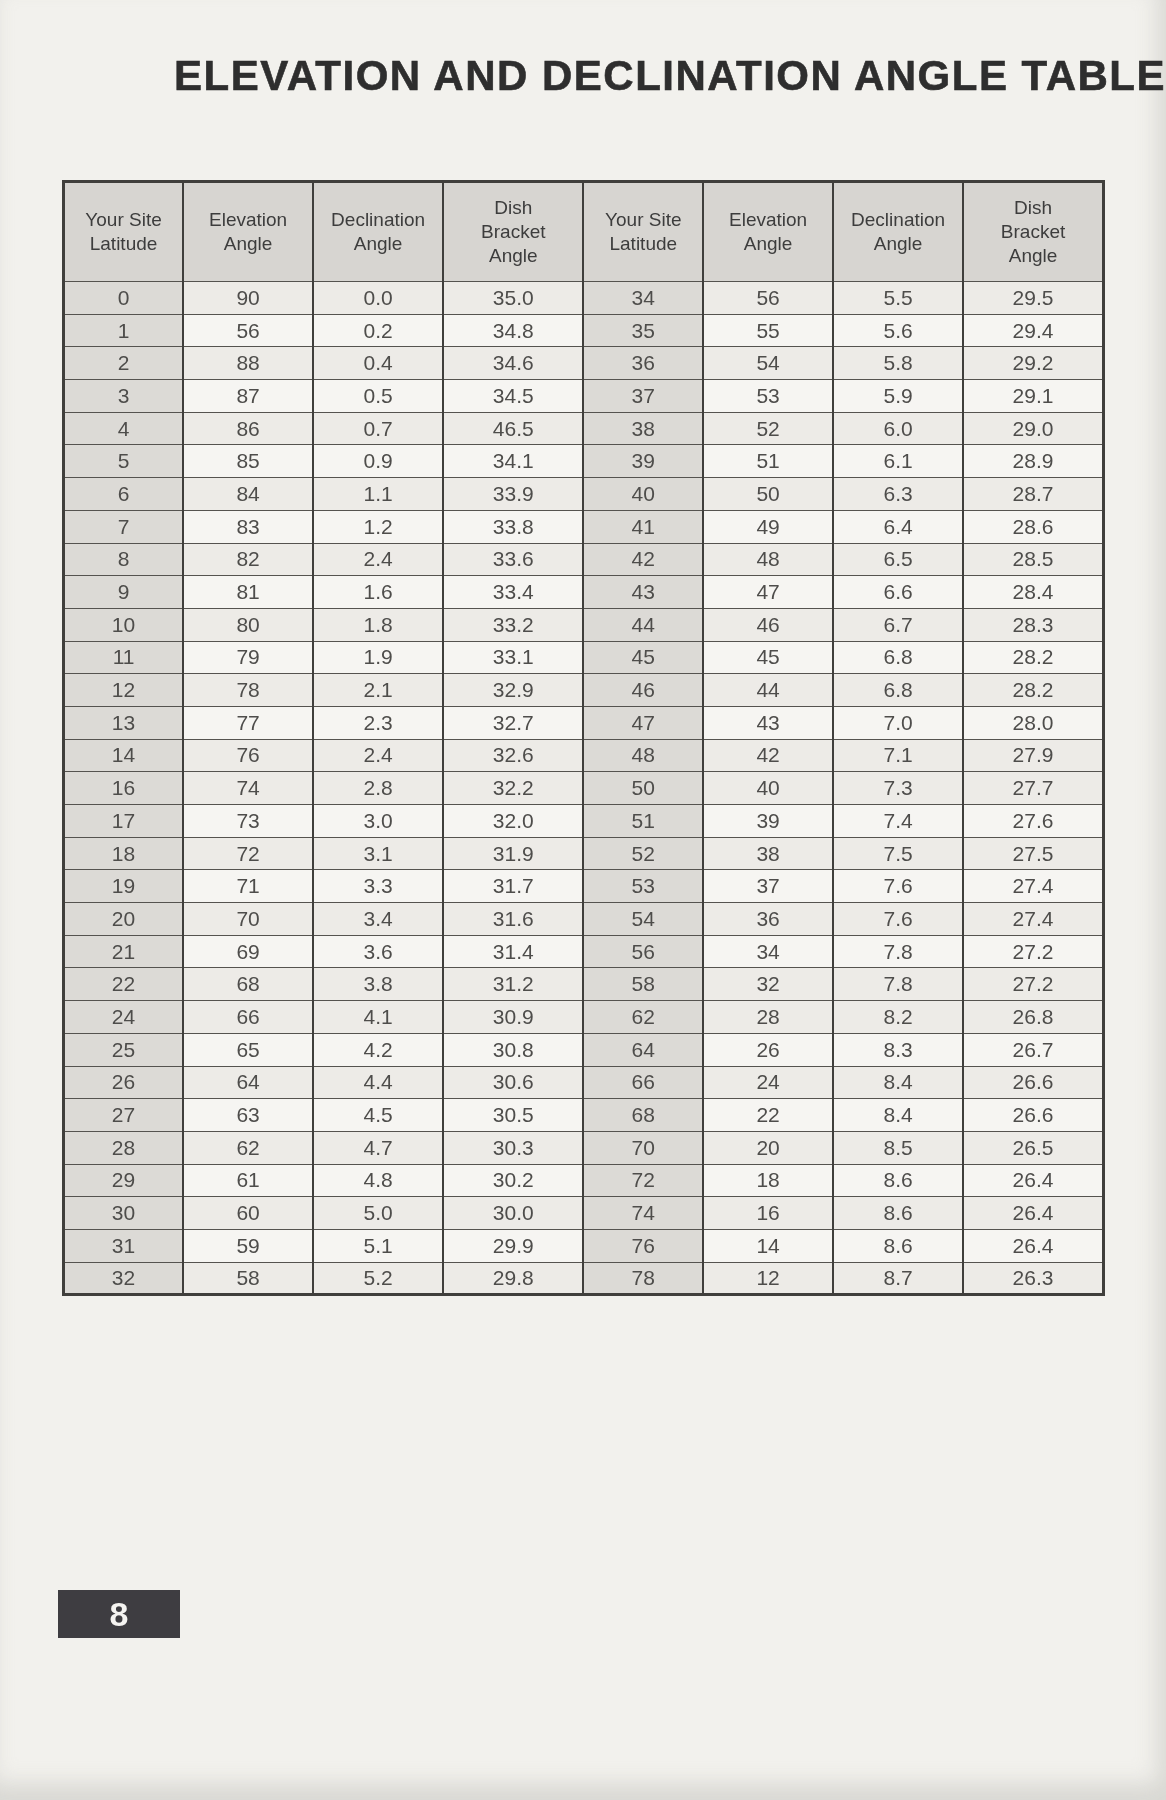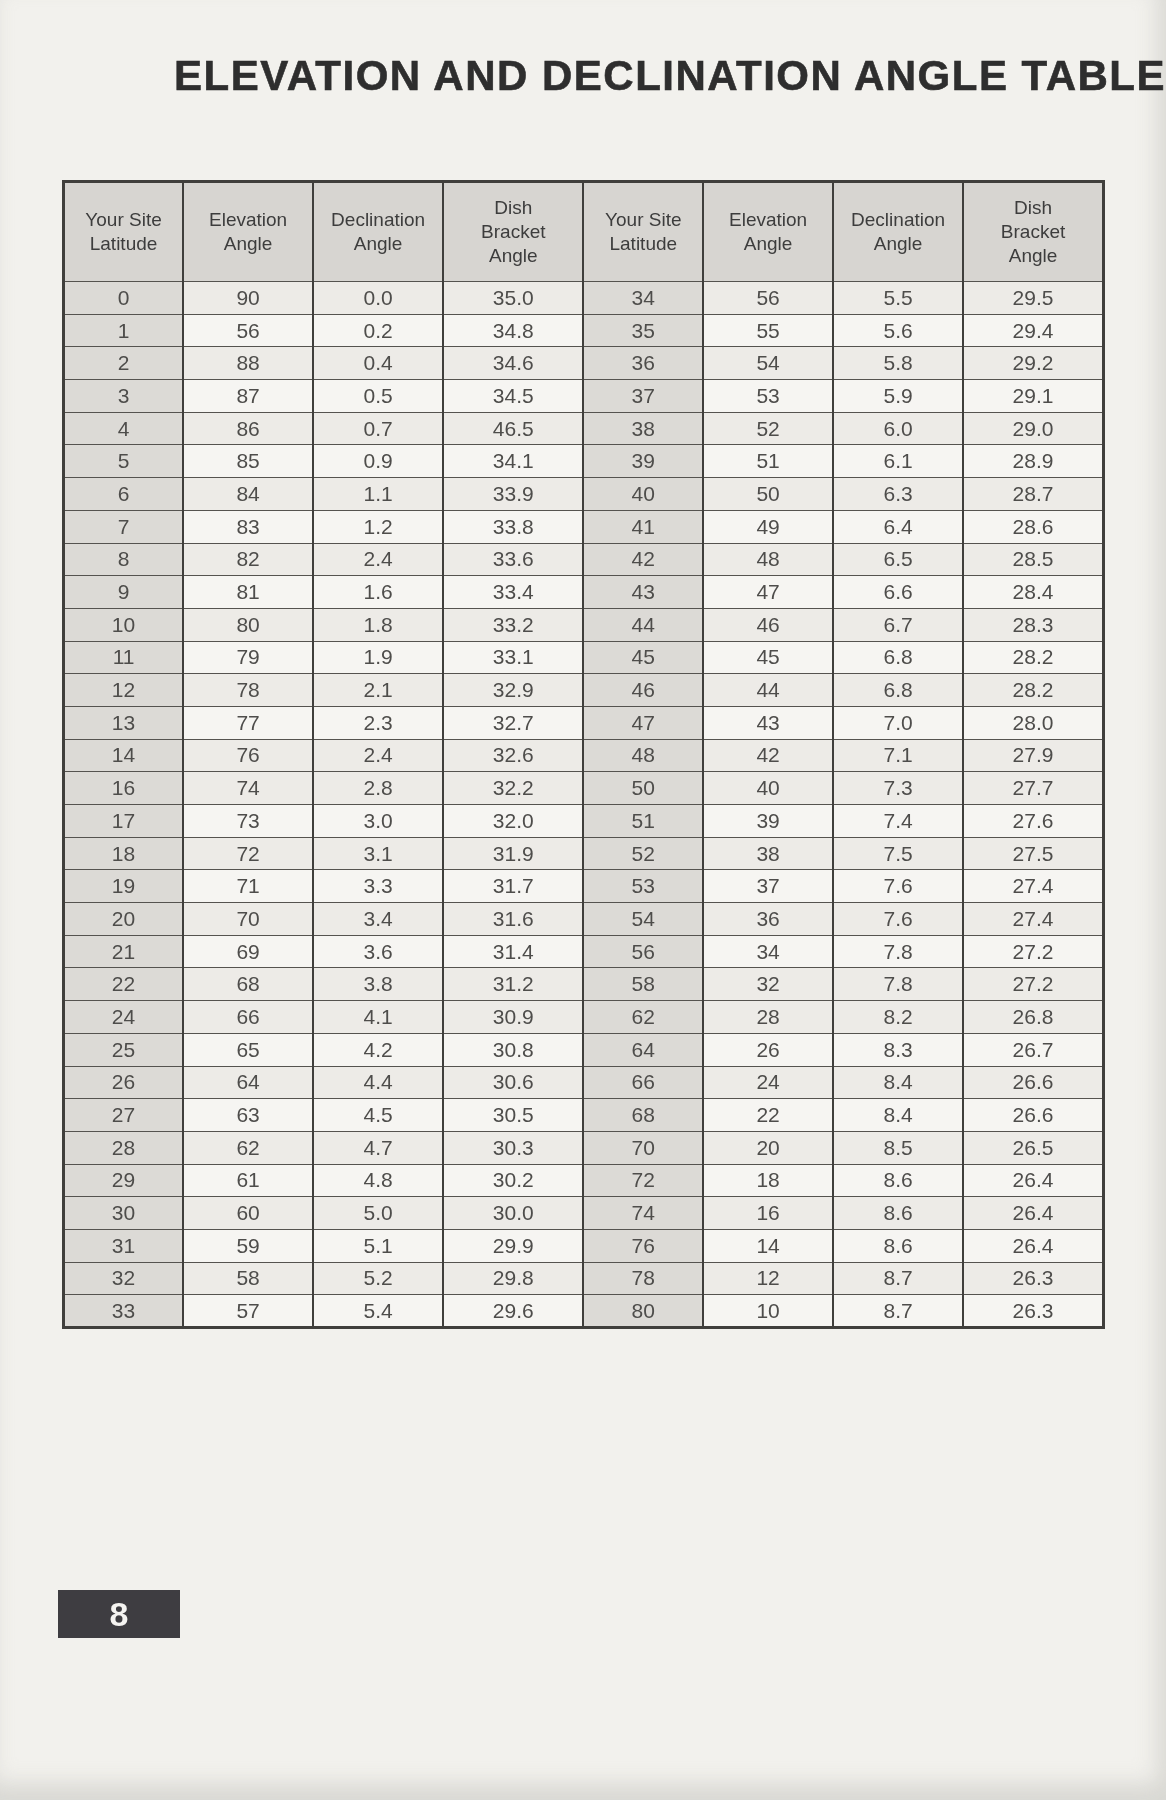--- a/index.html
+++ b/index.html
@@ -434,30 +434,20 @@
         <tr class="row-even">
           <td class="lat-cell">32</td>
           <td>58</td>
           <td>5.2</td>
           <td>29.8</td>
           <td class="lat-cell">78</td>
           <td>12</td>
           <td>8.7</td>
           <td>26.3</td>
         </tr>
-        <tr class="row-odd">
-          <td class="lat-cell">33</td>
-          <td>57</td>
-          <td>5.4</td>
-          <td>29.6</td>
-          <td class="lat-cell">80</td>
-          <td>10</td>
-          <td>8.7</td>
-          <td>26.3</td>
-        </tr>
       </tbody>
   </table>
 
   <div class="page-badge">
     <span>8</span>
   </div>
 
 </div>
 
 </body></html>

